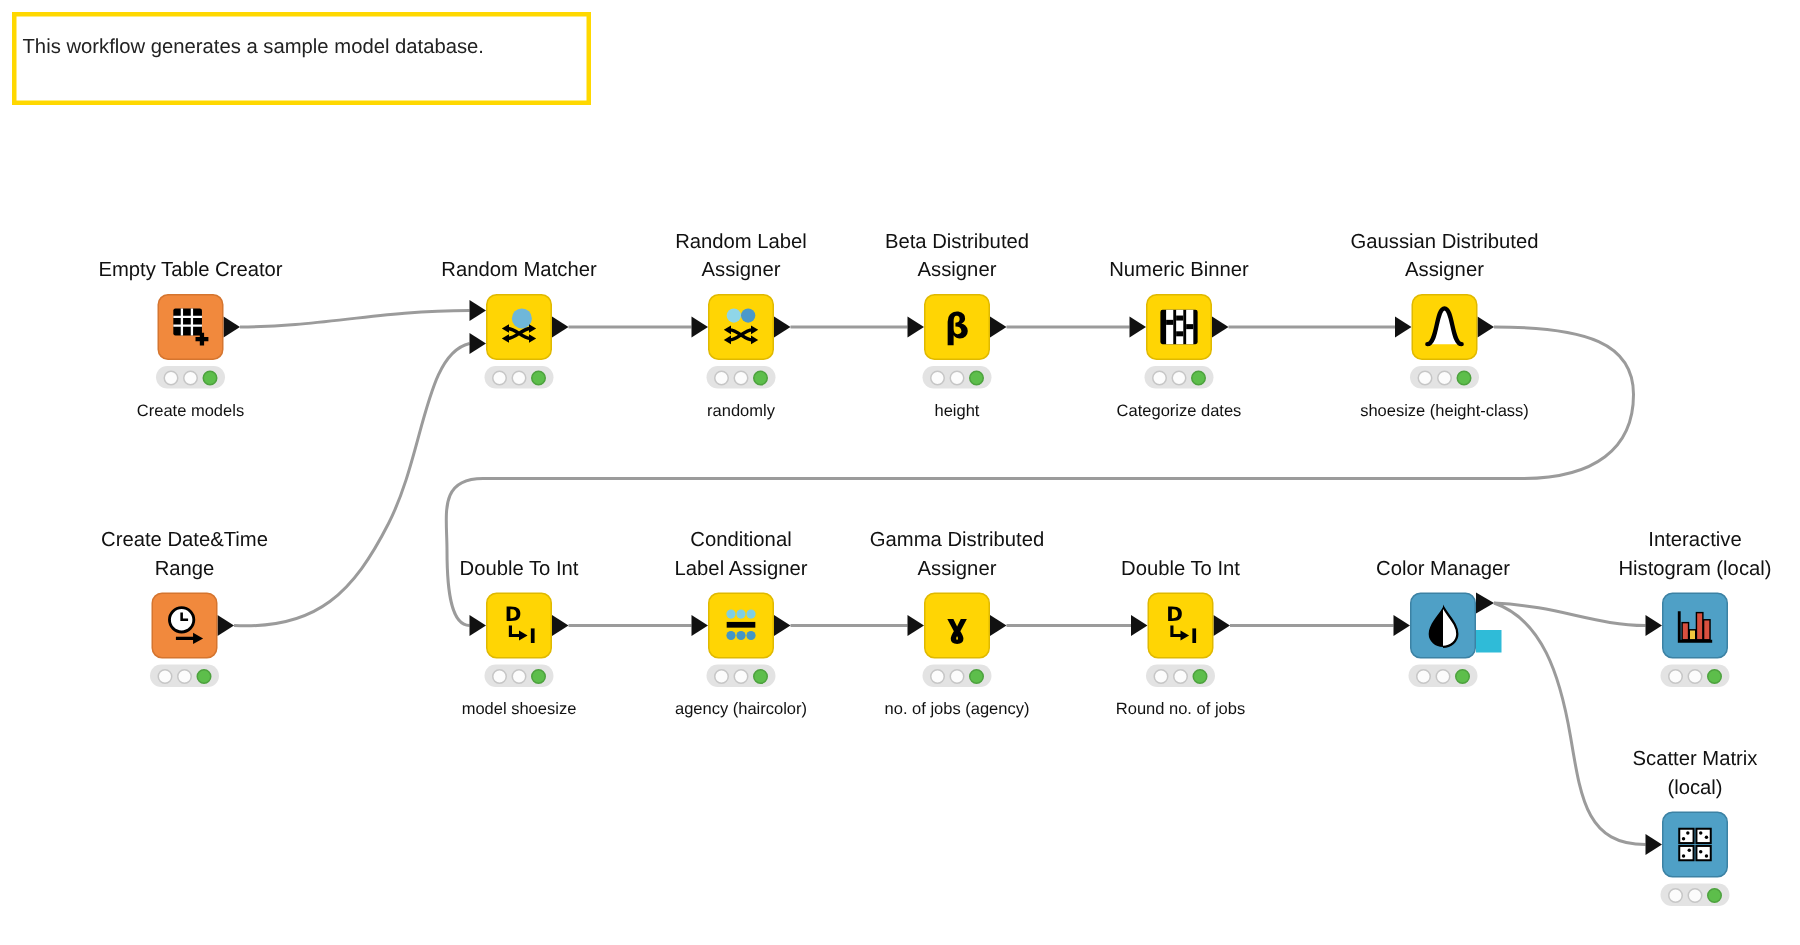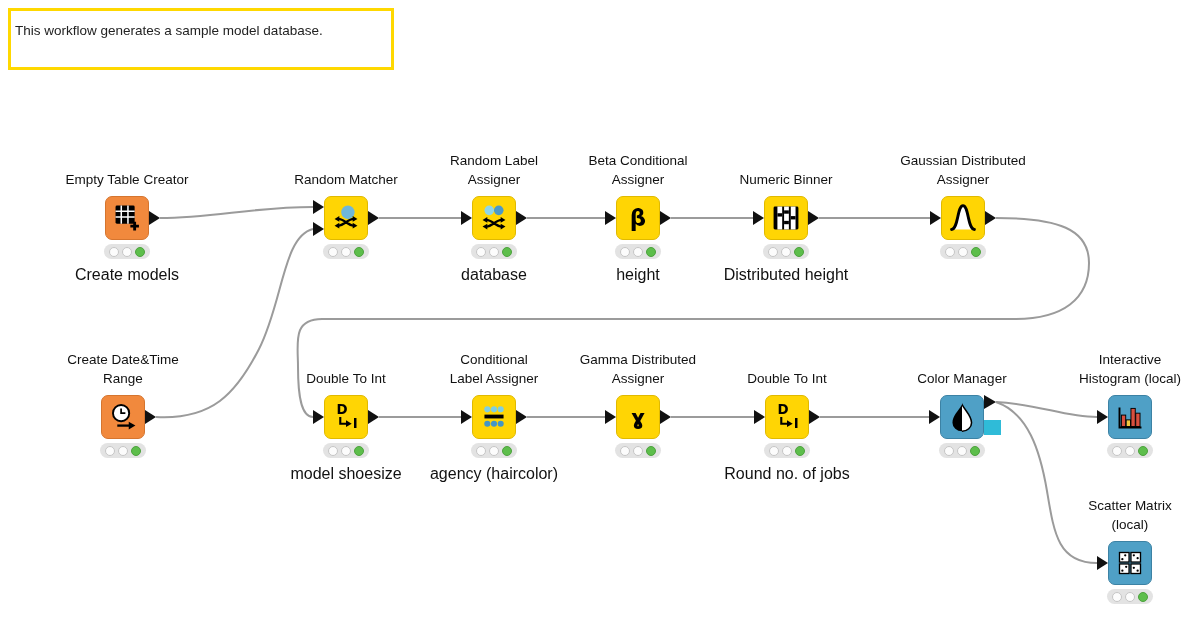--- a/index.html
+++ b/index.html
@@ -20,21 +20,21 @@
     font-weight:normal;font-size:13.5px;line-height:19px;color:#111;white-space:pre-line;}
   .node .body{width:44px;height:44px;margin:0 auto;border-radius:7px;box-sizing:border-box;
     display:flex;align-items:center;justify-content:center;}
   .body.yellow{background:#FFD504;border:1px solid #E0B900;}
   .body.orange{background:#F1893D;border:1px solid #D5752F;}
   .body.teal{background:#4FA0C6;border:1px solid #3C82A4;}
   .lights{width:46px;height:15px;margin:4px auto 0;background:#E3E3E3;border-radius:8px;
     display:flex;align-items:center;justify-content:center;gap:3px;}
   .dot{width:10px;height:10px;border-radius:50%;background:#fcfcfc;border:1px solid #c6c6c6;box-sizing:border-box;}
   .dot.green{background:#5DBE4B;border-color:#4da23e;}
-  .node .label{margin-top:6px;text-align:center;font-size:16px;line-height:19px;color:#111;white-space:pre-line;}
+  .node .label{margin-top:6px;text-align:center;font-size:11px;line-height:19px;color:#111;white-space:pre-line;}
 </style>
 </head>
 <body>
 
 <div class="canvas">
 
   <div class="annotation">
     <div class="ann-text">This workflow generates a sample model database.</div>
   </div>
 
@@ -132,25 +132,25 @@
           <polygon points="7,6 12,9 7,12" fill="#000"></polygon>
         <polygon points="-7,-1 -12,2 -7,5" fill="#000"></polygon>
           <polygon points="-7,6 -12,9 -7,12" fill="#000"></polygon>
       </svg>
     </div>
     <div class="lights">
         <span class="dot"></span>
         <span class="dot"></span>
         <span class="dot green"></span>
       </div>
-    <div class="label">database</div>
+    <div class="label">randomly</div>
   </div>
 
   <div class="node" style="left:558px;top:196px">
-    <div class="title">Beta Conditional
+    <div class="title">Beta Distributed
 Assigner</div>
     <div class="body yellow">
       <svg width="44" height="44" viewBox="-22 -22 44 44">
         <text x="0" y="8" text-anchor="middle" font-size="24" font-weight="bold" font-family="DejaVu Sans, sans-serif" fill="#000">β</text>
       </svg>
     </div>
     <div class="lights">
         <span class="dot"></span>
         <span class="dot"></span>
         <span class="dot green"></span>
@@ -170,36 +170,37 @@
         <rect x="-2" y="-8" width="5" height="3.5" fill="#000"></rect>
         <rect x="-2" y="3" width="5" height="3.5" fill="#000"></rect>
         <rect x="5" y="-2" width="5" height="3.5" fill="#000"></rect>
       </svg>
     </div>
     <div class="lights">
         <span class="dot"></span>
         <span class="dot"></span>
         <span class="dot green"></span>
       </div>
-    <div class="label">Distributed height</div>
+    <div class="label">Categorize dates</div>
   </div>
 
   <div class="node" style="left:883px;top:196px">
     <div class="title">Gaussian Distributed
 Assigner</div>
     <div class="body yellow">
       <svg width="44" height="44" viewBox="-22 -22 44 44">
         <path d="M-12,12 C-5,12 -6,-13 0,-13 C6,-13 5,12 12,12" fill="#fff" stroke="#000" stroke-width="3" stroke-linecap="round"></path>
       </svg>
     </div>
     <div class="lights">
         <span class="dot"></span>
         <span class="dot"></span>
         <span class="dot green"></span>
       </div>
+    <div class="label">shoesize (height-class)</div>
   </div>
 
   <div class="node" style="left:43px;top:395px">
     <div class="title">Create Date&amp;Time
 Range</div>
     <div class="body orange">
       <svg width="44" height="44" viewBox="-22 -22 44 44">
         <circle cx="-2" cy="-4" r="8.5" fill="#fff" stroke="#000" stroke-width="2"></circle>
         <path d="M-2,-9 v5 h4.5" stroke="#000" stroke-width="1.8" fill="none"></path>
         <path d="M-6,9 h13" stroke="#000" stroke-width="2.4"></path>
@@ -259,20 +260,21 @@
     <div class="body yellow">
       <svg width="44" height="44" viewBox="-22 -22 44 44">
         <text x="0" y="8" text-anchor="middle" font-size="23" font-weight="bold" font-family="DejaVu Sans, sans-serif" fill="#000">ɣ</text>
       </svg>
     </div>
     <div class="lights">
         <span class="dot"></span>
         <span class="dot"></span>
         <span class="dot green"></span>
       </div>
+    <div class="label">no. of jobs (agency)</div>
   </div>
 
   <div class="node" style="left:707px;top:395px">
     <div class="title">Double To Int</div>
     <div class="body yellow">
       <svg width="44" height="44" viewBox="-22 -22 44 44">
         <text x="-10" y="-3" font-size="14" font-weight="bold" font-family="DejaVu Sans, sans-serif" fill="#000">D</text>
         <path d="M-6,0 v7 h7" stroke="#000" stroke-width="2.2" fill="none"></path>
         <polygon points="0,3.5 6,7 0,10.5" fill="#000"></polygon>
         <text x="7" y="12" font-size="14" font-weight="bold" font-family="DejaVu Sans, sans-serif" fill="#000">I</text>

